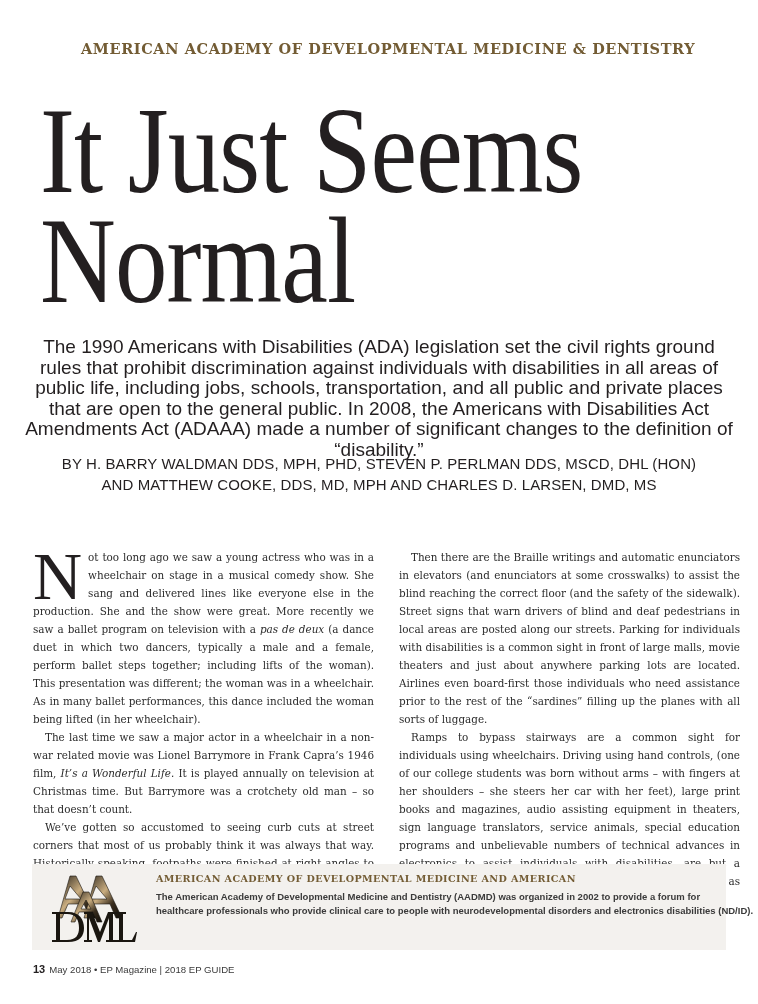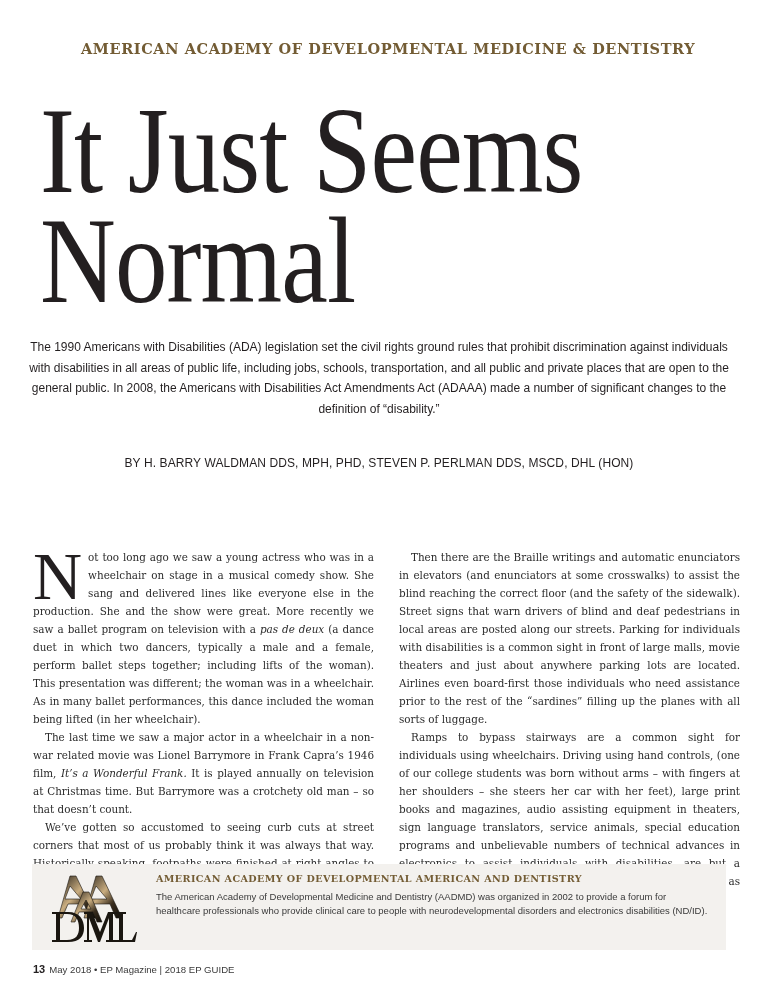--- a/index.html
+++ b/index.html
@@ -12,26 +12,26 @@
     }
     .title {
       position: absolute; left: 30px; top: 86px; width: 720px;
       font-family: "Liberation Serif", serif; font-weight: normal;
       font-size: 122px; line-height: 110px; color: #231f20;
       letter-spacing: -1px;
     }
     .title .line { display: block; white-space: nowrap; transform: scaleX(0.86); transform-origin: left; }
     .deck {
       position: absolute; left: 24px; top: 337px; width: 710px;
-      font-family: "Liberation Sans", sans-serif; font-size: 12px;
+      font-family: "Liberation Sans", sans-serif; font-size: 19px;
       line-height: 20.5px; text-align: center; color: #231f20;
     }
     .byline {
       position: absolute; left: 24px; top: 453px; width: 710px;
-      font-family: "Liberation Sans", sans-serif; font-size: 12px;
+      font-family: "Liberation Sans", sans-serif; font-size: 15px;
       line-height: 21px; text-align: center; color: #231f20;
       letter-spacing: 0.1px;
     }
     .columns { position: absolute; left: 33px; top: 548px; width: 692px; height: 310px; }
     .col {
       position: absolute; top: 0; width: 341px;
       font-family: "DejaVu Serif", serif; font-size: 10.4px; line-height: 18px;
       text-align: justify; color: #2b2b2b; hyphens: auto;
     }
     .col.left { left: 0; }
@@ -51,21 +51,21 @@
     .info-head {
       position: absolute; left: 124px; top: 9px;
       font-family: "DejaVu Serif", serif; font-weight: bold;
       font-size: 9.6px; letter-spacing: 0.4px; color: #735c34; white-space: nowrap;
     }
     .info-body {
       position: absolute; left: 124px; top: 26px; width: 560px;
       font-family: "Liberation Sans", sans-serif; font-size: 9.5px;
       line-height: 13.8px; color: #3a3a3a;
     }
-    .info-body span { display: block; white-space: nowrap; }
+    .info-body span { display: block; white-space: nowrap; font-weight: bold; }
     .footer {
       position: absolute; left: 33px; top: 963px;
       font-family: "Liberation Sans", sans-serif; font-size: 9.6px; color: #3a3a3a;
       white-space: nowrap;
     }
     .footer .pg { font-weight: bold; font-size: 11px; color: #231f20; margin-right: 4px; }
   </style>
 </head>
 <body>
 
@@ -73,26 +73,27 @@
 
 <h1 class="title" style="margin:10px;">
   <span class="line">It Just Seems</span>
   <span class="line">Normal</span>
 </h1>
 
 <div class="deck">The 1990 Americans with Disabilities (ADA) legislation set the civil rights ground rules that prohibit discrimination against individuals with disabilities in all areas of public life, including jobs, schools, transportation, and all public and private places that are open to the general public. In 2008, the Americans with Disabilities Act Amendments Act (ADAAA) made a number of significant changes to the definition of “disability.”</div>
 
 <div class="byline">
   <div>BY H. BARRY WALDMAN DDS, MPH, PHD, STEVEN P. PERLMAN DDS, MSCD, DHL (HON)</div>
+  <div>AND MATTHEW COOKE, DDS, MD, MPH AND CHARLES D. LARSEN, DMD, MS</div>
 </div>
 
 <div class="columns">
   <div class="col left">
     <p class="first"><span class="dropcap">N</span><span>ot too long ago we saw a young actress who was in a wheelchair on stage in a musical comedy show. She sang and delivered lines like everyone else in the production. She and the show were great. More recently we saw a ballet program on television with a </span><em>pas de deux</em><span> (a dance duet in which two dancers, typically a male and a female, perform ballet steps together; including lifts of the woman). This presentation was different; the woman was in a wheelchair. As in many ballet performances, this dance included the woman being lifted (in her wheelchair).</span></p>
-    <p><span>The last time we saw a major actor in a wheelchair in a non-war related movie was Lionel Barrymore in Frank Capra’s 1946 film, </span><em>It’s a Wonderful Frank.</em><span> It is played annually on television at Christmas time. But Barrymore was a crotchety old man – so that doesn’t count.</span></p>
+    <p><span>The last time we saw a major actor in a wheelchair in a non-war related movie was Lionel Barrymore in Frank Capra’s 1946 film, </span><em>It’s a Wonderful Life.</em><span> It is played annually on television at Christmas time. But Barrymore was a crotchety old man – so that doesn’t count.</span></p>
     <p><span>We’ve gotten so accustomed to seeing curb cuts at street corners that most of us probably think it was always that way. Historically speaking, footpaths were finished at right angles to the street surface. It wasn’t until 1940 that the first curb cuts were installed in Kalamazoo, Michigan as a pilot project to aid employment of disabled veterans.</span><span class="sup">1</span></p>
   </div>
   <div class="col right">
     <p>Then there are the Braille writings and automatic enunciators in elevators (and enunciators at some crosswalks) to assist the blind reaching the correct floor (and the safety of the sidewalk). Street signs that warn drivers of blind and deaf pedestrians in local areas are posted along our streets. Parking for individuals with disabilities is a common sight in front of large malls, movie theaters and just about anywhere parking lots are located. Airlines even board-first those individuals who need assistance prior to the rest of the “sardines” filling up the planes with all sorts of luggage.</p>
     <p>Ramps to bypass stairways are a common sight for individuals using wheelchairs. Driving using hand controls, (one of our college students was born without arms – with fingers at her shoulders – she steers her car with her feet), large print books and magazines, audio assisting equipment in theaters, sign language translators, service animals, special education programs and unbelievable numbers of technical advances in electronics to assist individuals with disabilities, are but a partial listing of efforts to support individuals with limitations as they carry on their everyday lives.</p>
   </div>
 </div>
 
 <div class="infobox">
   <div class="logo">
@@ -110,21 +111,21 @@
         <path d="M50 4 L56 4 L76 46 L70 46 L64 32 L48 32 L42 46 L38 46 Z M50 14 L45 27 L61 27 Z"></path>
         <path d="M37 20 L43 20 L56 50 L51 50 L47 40 L33 40 L29 50 L25 50 Z M40 28 L35 37 L45 37 Z"></path>
       </g>
       <g fill="#1a1610">
         <path d="M6 40 L22 40 C34 40 38 48 38 56 C38 64 34 70 22 70 L6 70 L6 68 L10 68 L10 42 L6 42 Z M14 42 L14 68 L21 68 C30 68 33 63 33 56 C33 48 30 42 21 42 Z"></path>
         <path d="M38 40 L46 40 L54 60 L62 40 L70 40 L70 42 L67 42 L67 68 L70 68 L70 70 L60 70 L60 68 L63 68 L63 46 L54 70 L52 70 L43 46 L43 68 L46 68 L46 70 L38 70 L38 68 L41 68 L41 42 L38 42 Z"></path>
         <path d="M70 40 L80 40 L80 42 L77 42 L77 68 L86 68 L90 60 L91 60 L89 70 L70 70 L70 68 L73 68 L73 42 L70 42 Z"></path>
       </g>
     </svg>
   </div>
-  <div class="info-head">AMERICAN ACADEMY OF DEVELOPMENTAL AMERICAN AND DENTISTRY</div>
+  <div class="info-head">AMERICAN ACADEMY OF DEVELOPMENTAL MEDICINE AND AMERICAN</div>
   <div class="info-body">
     <span>The American Academy of Developmental Medicine and Dentistry (AADMD) was organized in 2002 to provide a forum for</span>
     <span>healthcare professionals who provide clinical care to people with neurodevelopmental disorders and electronics disabilities (ND/ID).</span>
   </div>
 </div>
 
 <div class="footer">
   <span class="pg">13</span><span>May 2018 • EP Magazine | 2018 EP GUIDE</span>
 </div>
 

